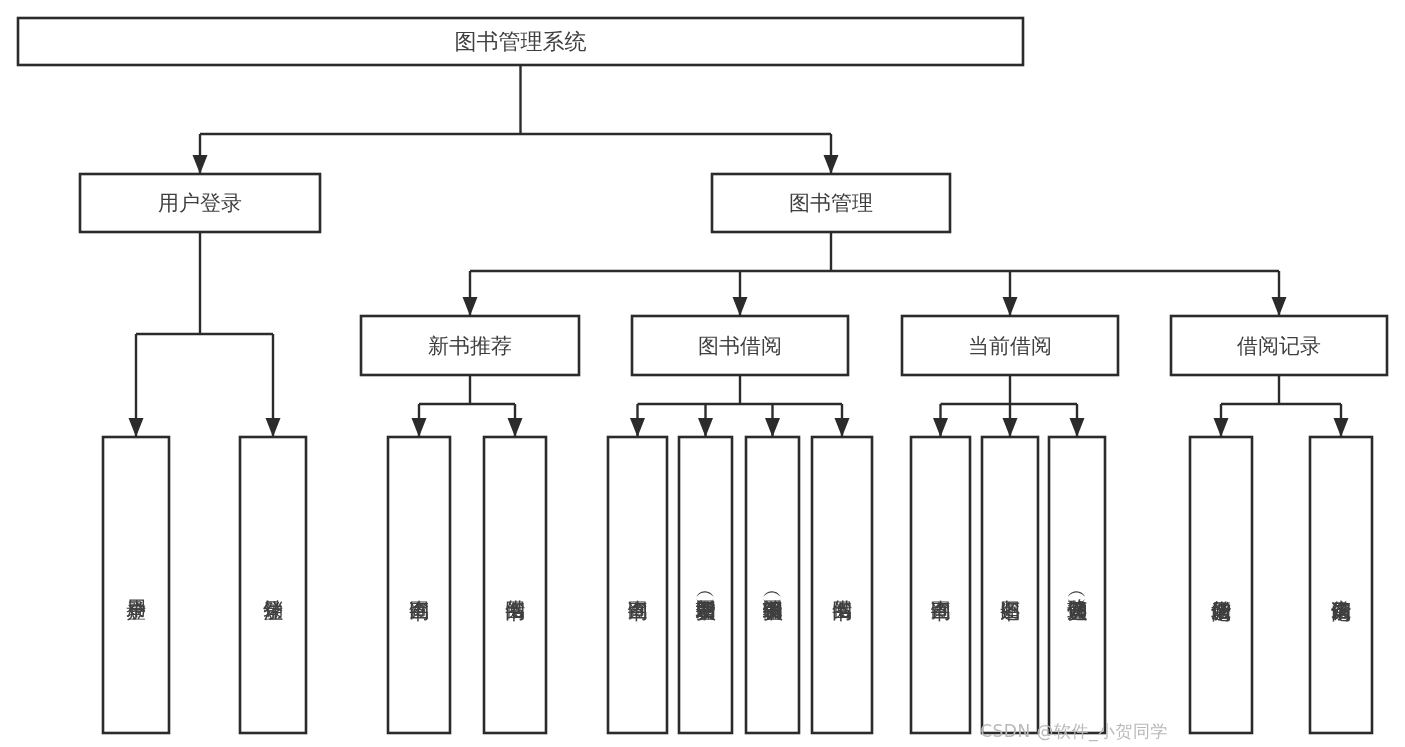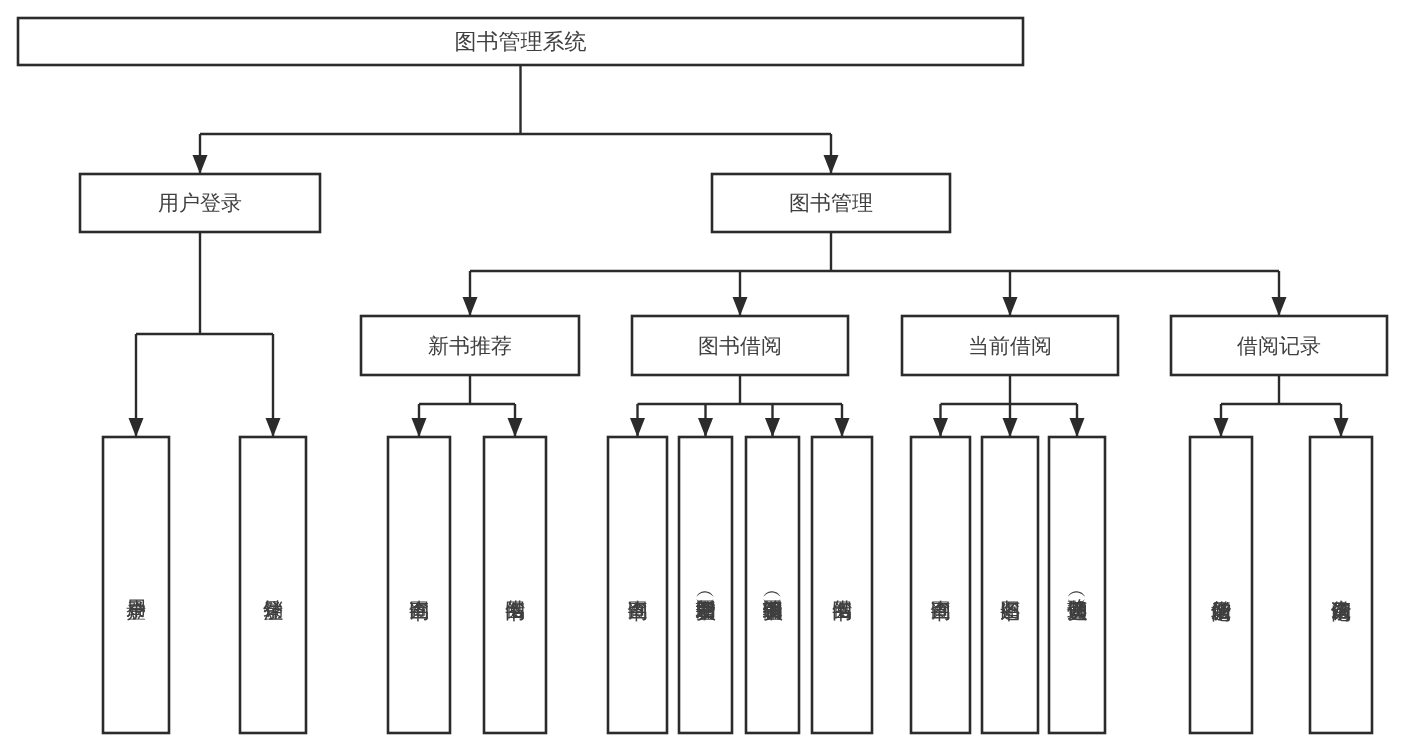--- a/index.html
+++ b/index.html
@@ -181,14 +181,15 @@
       <div class="vlabel" style="left: 679px; top: 437px; width: 53px; height: 296px;">新增图书（管理员）</div>
       <div class="vlabel" style="left: 746px; top: 437px; width: 53px; height: 296px;">编辑图书（管理员）</div>
       <div class="vlabel" style="left: 812px; top: 437px; width: 60px; height: 296px;">借阅图书</div>
       <div class="vlabel" style="left: 911px; top: 437px; width: 59px; height: 296px;">查询图书</div>
       <div class="vlabel" style="left: 982px; top: 437px; width: 56px; height: 296px;">归还图书</div>
       <div class="vlabel" style="left: 1049px; top: 437px; width: 56px; height: 296px;">确认归还（管理员）</div>
       <div class="vlabel" style="left: 1190px; top: 437px; width: 62px; height: 296px;">新增借阅记录</div>
       <div class="vlabel" style="left: 1310px; top: 437px; width: 62px; height: 296px;">查询借阅记录</div>
     </div>
 
+  <div class="watermark">CSDN @软件_小贺同学</div>
 
 </div>
 
 </body></html>

